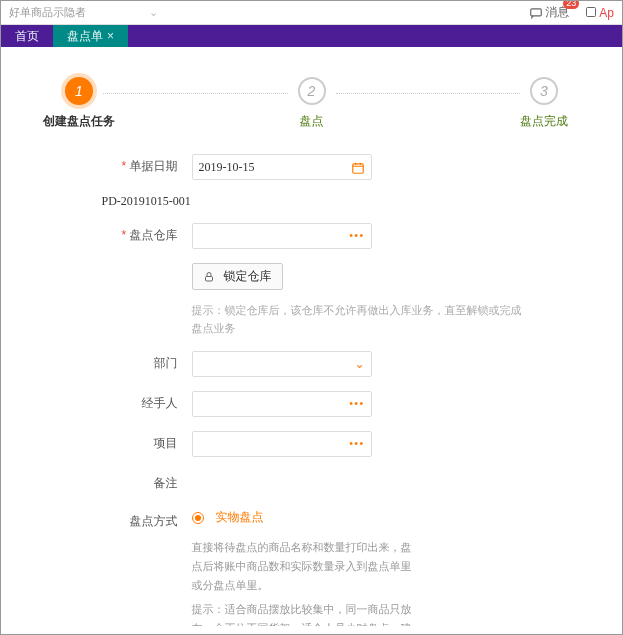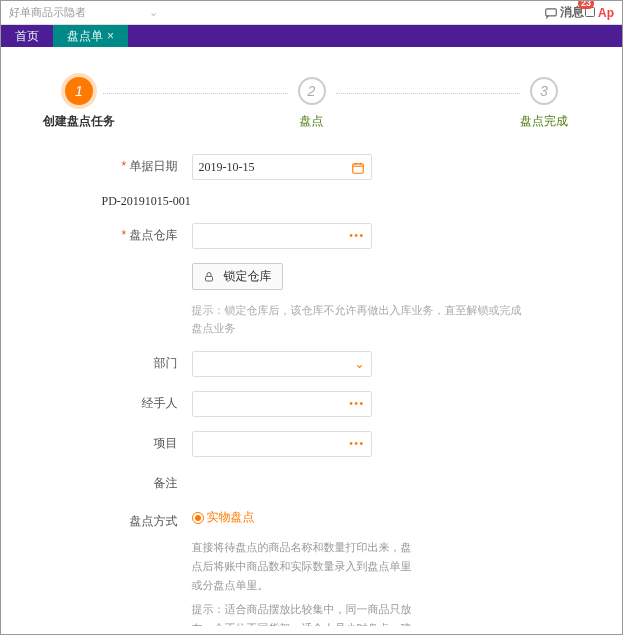--- a/index.html
+++ b/index.html
@@ -1,21 +1,21 @@
 <!DOCTYPE html>
 <html><head>
 <meta charset="utf-8">
 <style>
 * { box-sizing: border-box; margin: 0; padding: 0; }
 body { font-family: "Microsoft YaHei", Arial, sans-serif; font-size: 12px; color: #333; background: #fff; width: 623px; height: 635px; overflow: hidden; border: 1px solid #999; }
 .topbar { height: 24px; border-bottom: 1px solid #ddd; display: flex; align-items: center; padding: 0 8px; justify-content: space-between; }
 .topbar-left { display: flex; align-items: center; gap: 6px; color: #999; }
 .topbar-select { color: #999; font-size: 11px; }
 .topbar-select .chev { margin-left: 60px; color: #bbb; }
-.topbar-right { display: flex; align-items: center; gap: 0; font-weight: bold; }
+.topbar-right { display: flex; align-items: center; gap: 16px; }
 .msg-wrap { position: relative; display: flex; align-items: center; gap: 2px; color: #666; }
 .badge { position: absolute; top: -6px; right: -10px; background: #e74c3c; color: #fff; border-radius: 8px; font-size: 9px; padding: 0 3px; line-height: 11px; }
 .tabbar { background: #4c1d95; height: 22px; display: flex; align-items: stretch; }
 .tab { padding: 0 14px; display: flex; align-items: center; color: #e8f5f5; font-size: 12px; cursor: pointer; gap: 4px; }
 .tab.active { background: #008a87; }
 .tab-close { font-size: 12px; color: #cfeceb; }
 .content { padding: 30px 20px 0; height: calc(100% - 54px); overflow-y: auto; }
 .steps { display: flex; align-items: center; justify-content: center; gap: 0; margin-bottom: 24px; padding: 0 40px; }
 .step { display: flex; flex-direction: column; align-items: center; width: 36px; }
 .step-circle { width: 28px; height: 28px; border-radius: 50%; border: 2px solid #ccc; display: flex; align-items: center; justify-content: center; font-style: italic; color: #aaa; background: #fff; font-size: 14px; }
@@ -29,21 +29,21 @@
 .label.req::before { content: "*"; color: #e74c3c; position: absolute; left: 20px; }
 .field { flex: 1; display: flex; align-items: center; gap: 6px; font-family: Liberation Serif, serif; }
 .input { border: 1px solid #ddd; border-radius: 2px; height: 26px; padding: 0 6px; display: flex; align-items: center; justify-content: space-between; background: #fff; }
 .input .val { flex: 1; color: #333; }
 .input.w180 { width: 180px; }
 .icon-cal { color: #ff7a00; }
 .icon-dots { color: #ff7a00; letter-spacing: 1px; }
 .icon-down { color: #ff7a00; }
 .btn { border: 1px solid #ccc; background: #fafafa; padding: 4px 10px; border-radius: 2px; cursor: pointer; display: inline-flex; align-items: center; gap: 9px; }
 .hint { color: #aaa; font-size: 11px; line-height: 1.6; margin-top: 6px; }
-.radio-row { display: flex; align-items: center; gap: 3px; margin-bottom: 6px; }
+.radio-row { display: flex; align-items: center; gap: 12px; margin-bottom: 6px; }
 .radio { width: 12px; height: 12px; border: 1px solid #ff7a00; border-radius: 50%; display: inline-flex; align-items: center; justify-content: center; }
 .radio.checked::after { content: ""; width: 6px; height: 6px; background: #ff7a00; border-radius: 50%; }
 .radio-label { color: #333; }
 .radio-label.checked { color: #ff7a00; }
 .desc { color: #999; font-size: 11px; line-height: 1.7; width: 220px; }
 svg { display: inline-block; vertical-align: middle; }
 </style>
 </head>
 <body>
 

